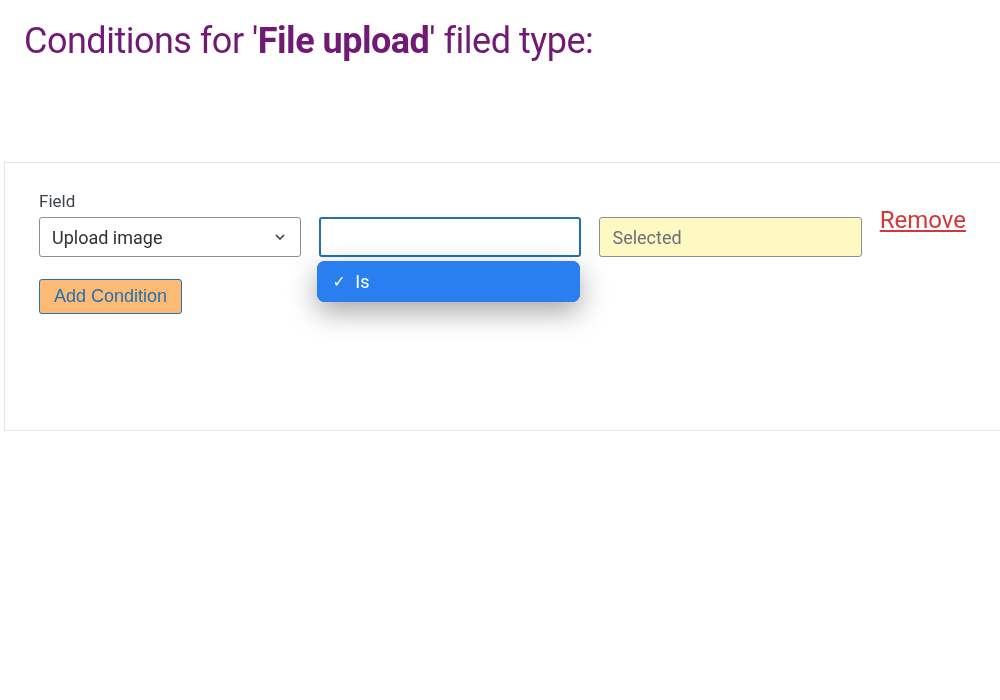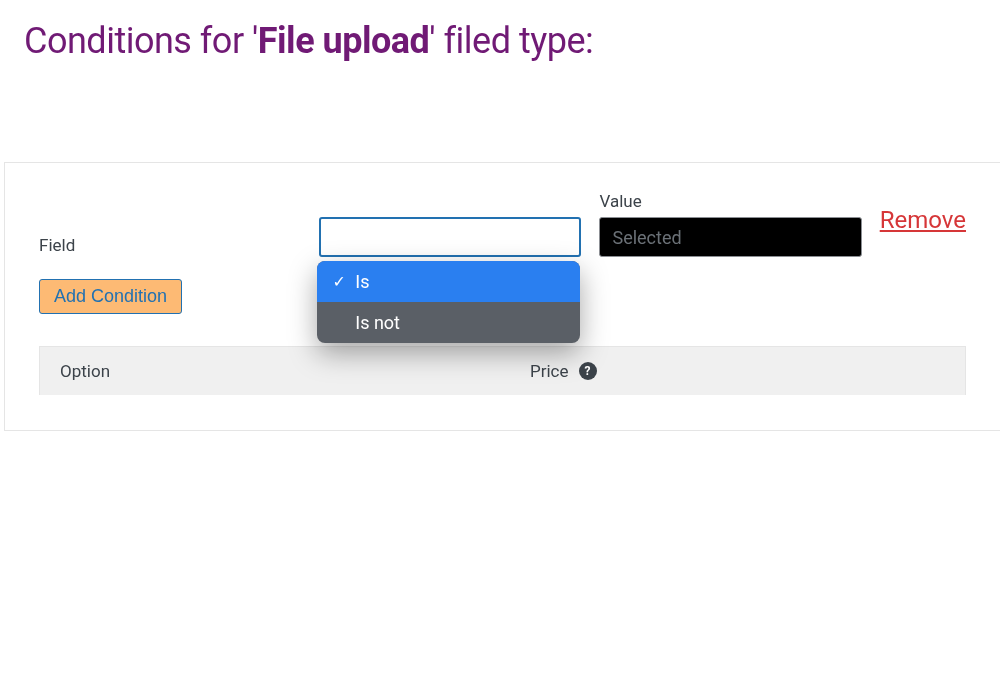--- a/index.html
+++ b/index.html
@@ -61,21 +61,21 @@
       background: #ffffff;
       display: flex;
       align-items: center;
       padding: 0 12px;
       font-size: 18px;
       color: #2c3338;
       position: relative;
       cursor: pointer;
     }
     .select-box.readonly {
-      background: #000000;
+      background: #fef9c3;
       color: #6b7177;
       cursor: default;
     }
     .chevron {
       position: absolute;
       right: 12px;
       top: 50%;
       transform: translateY(-50%);
     }
     .chevron svg {
@@ -183,53 +183,49 @@
 <h1 class="heading">
   <span>Conditions for '</span><strong>File upload</strong><span>' filed type:</span>
 </h1>
 
 <div class="panel-wrapper">
 
   <div class="conditions-row">
 
     <div class="col col-field">
       <div class="label">Field</div>
+      <div class="select-box">
+        <span>Upload image</span>
+        <span class="chevron">
+          <svg viewBox="0 0 24 24" fill="none" stroke="#3c434a" stroke-width="2.5">
+              <polyline points="6 9 12 15 18 9"></polyline>
+            </svg>
+        </span>
+      </div>
     </div>
 
     <div class="col col-relation">
       <div class="label">Relation</div>
       <div class="relation-underlay"></div>
       <div class="dropdown">
         <div class="dropdown-item selected">
           <span class="check">✓</span>
           <span>Is</span>
         </div>
-        <div class="dropdown-item">
-          <span class="empty-check"></span>
-          <span>Is not</span>
-        </div>
       </div>
     </div>
 
     <div class="col col-value">
-      <div class="label">Value</div>
       <div class="select-box readonly">
         <span>Selected</span>
       </div>
     </div>
 
     <a class="remove-link">Remove</a>
 
   </div>
 
   <div class="add-condition-row">
     <button class="add-condition-btn">Add Condition</button>
   </div>
 
-  <div class="table-header">
-    <div class="th-option">Option</div>
-    <div class="th-price">
-      <span>Price</span>
-      <span class="help-icon">?</span>
-    </div>
-  </div>
 
 </div>
 
 </body></html>

